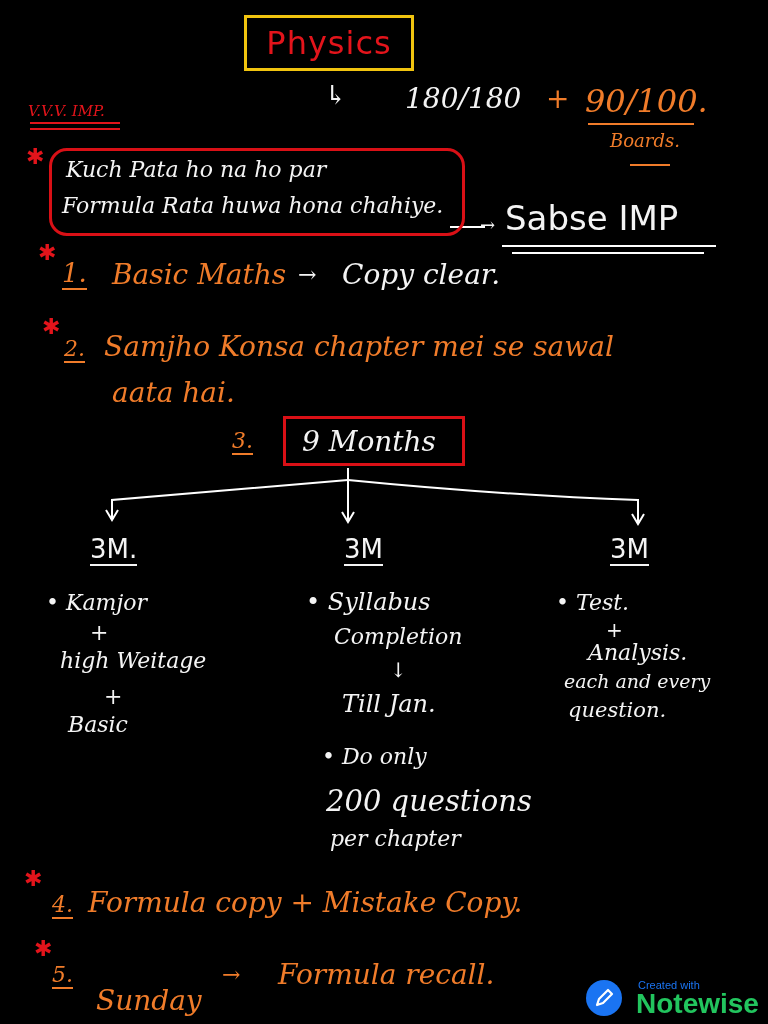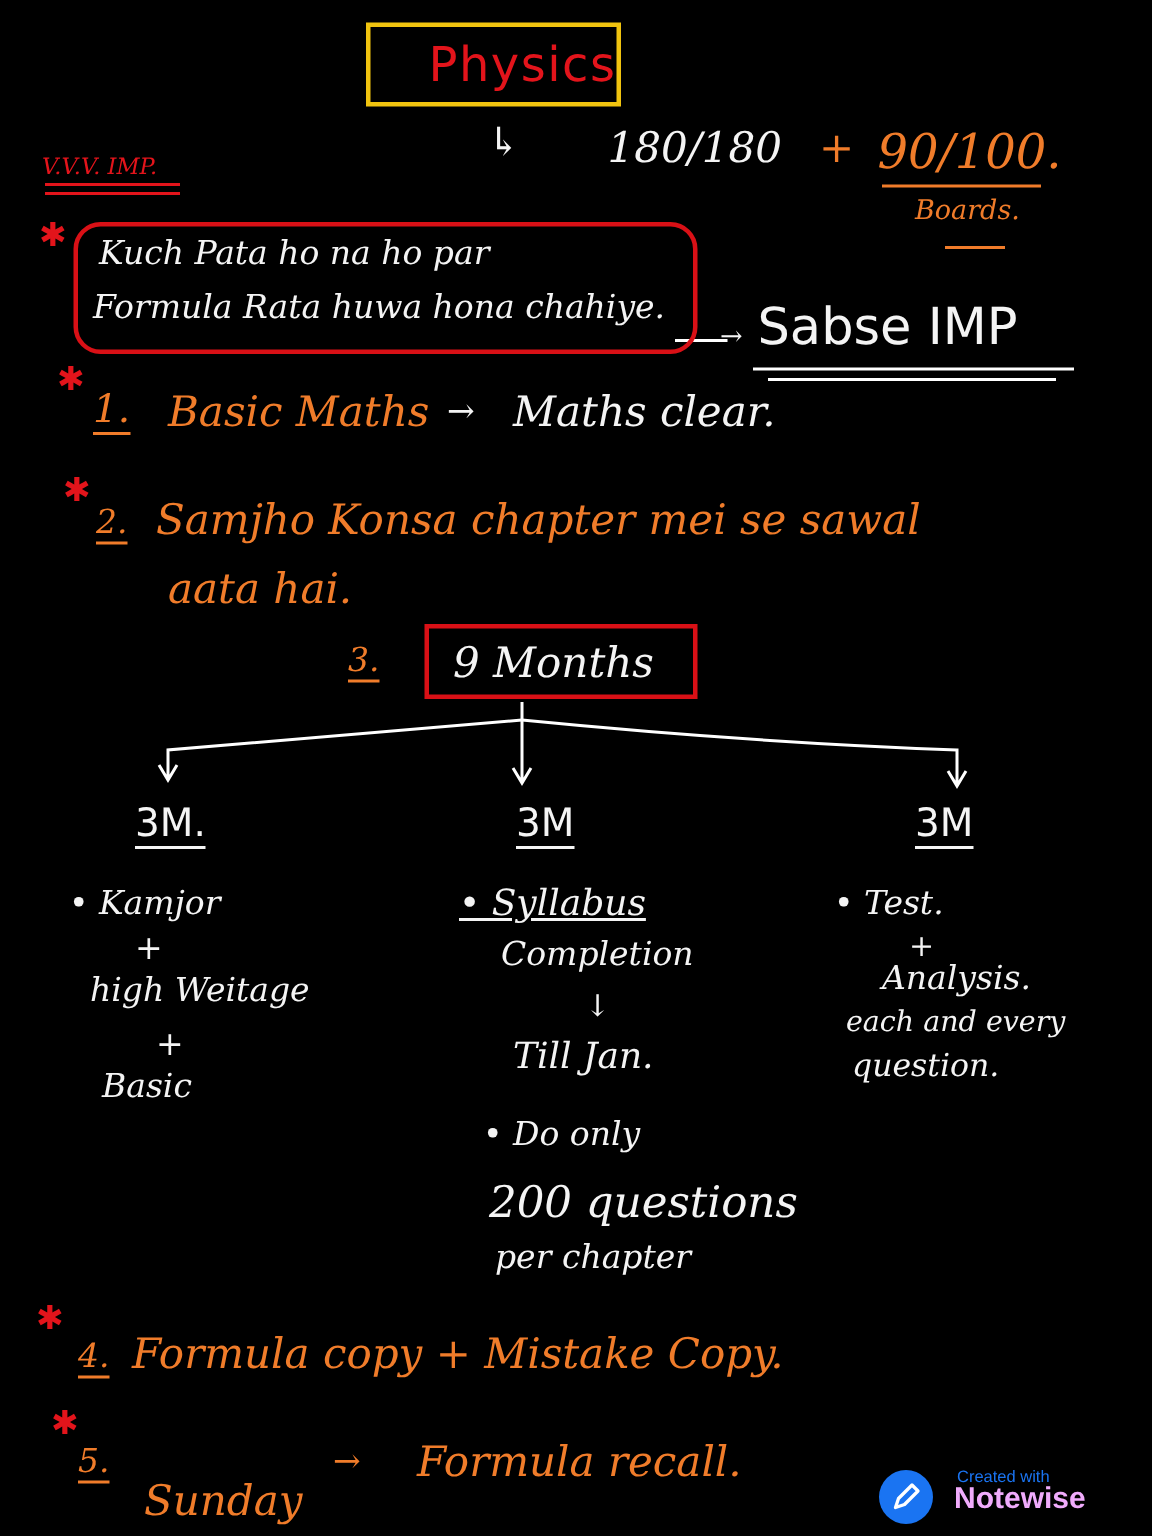--- a/index.html
+++ b/index.html
@@ -5,28 +5,28 @@
   html, body { margin:0; padding:0; background:#000; }
   body { width:768px; height:1024px; position:relative; overflow:hidden;
          font-family:"DejaVu Serif", serif; color:#fff; }
   .abs { position:absolute; white-space:nowrap; }
   .hand { font-family:"DejaVu Serif", serif; font-style:italic; }
   .white { color:#f4f4f4; }
   .orange { color:#f07c2a; }
   .red { color:#e3141b; }
   .ul { border-bottom:2px solid currentColor; }
   .title-box { left:244px; top:15px; width:170px; height:56px; border:3px solid #f1c40f; box-sizing:border-box; }
-  .title-text { left:0; right:0; top:6px; text-align:right; font-size:32px; color:#e3141b; font-family:"DejaVu Sans", sans-serif; letter-spacing:1px; position:absolute; }
+  .title-text { left:0; right:0; top:6px; text-align:center; font-size:32px; color:#e3141b; font-family:"DejaVu Sans", sans-serif; letter-spacing:1px; position:absolute; }
   .box-red { border:3px solid #d91016; box-sizing:border-box; position:absolute; }
   .star { font-size:22px; color:#e3141b; }
   svg.lines { position:absolute; left:0; top:0; }
   .badge { left:586px; top:977px; width:176px; height:42px; }
   .badge-circle { position:absolute; left:0; top:3px; width:36px; height:36px; border-radius:50%; background:#1a74f2; }
   .badge-small { position:absolute; left:52px; top:2px; font-family:"Liberation Sans", sans-serif; font-size:11px; color:#1a74f2; }
-  .badge-big { position:absolute; left:50px; top:11px; font-family:"Liberation Sans", sans-serif; font-weight:bold; font-size:20px; color:#f0abfc; }
+  .badge-big { position:absolute; left:50px; top:11px; font-family:"Liberation Sans", sans-serif; font-weight:bold; font-size:28px; color:#22c55e; }
 </style>
 </head>
 <body>
 
 <svg class="lines" width="768" height="1024">
   <path d="M348 468 L348 520 M342 512 L348 522 L354 512" stroke="#fff" stroke-width="2" fill="none"></path>
   <path d="M348 480 Q 230 490 112 500 L112 518 M106 510 L112 520 L118 510" stroke="#fff" stroke-width="2" fill="none"></path>
   <path d="M348 480 Q 500 495 638 500 L638 522 M632 514 L638 524 L644 514" stroke="#fff" stroke-width="2" fill="none"></path>
   <line x1="450" y1="227" x2="485" y2="227" stroke="#fff" stroke-width="2"></line>
 </svg>
@@ -54,21 +54,21 @@
 </div>
 <div class="abs hand white" style="left:480px;top:214px;font-size:18px;">→</div>
 <div class="abs white" style="left:505px;top:198px;font-size:34px;font-family:'DejaVu Sans',sans-serif;">Sabse IMP</div>
 <div class="abs" style="left:502px;top:245px;width:214px;border-top:2px solid #fff;"></div>
 <div class="abs" style="left:512px;top:252px;width:192px;border-top:2px solid #fff;"></div>
 
 <div class="abs star" style="left:38px;top:240px;">✱</div>
 <div class="abs hand orange ul" style="left:62px;top:258px;font-size:26px;">1.</div>
 <div class="abs hand orange" style="left:112px;top:258px;font-size:28px;">Basic Maths</div>
 <div class="abs hand white" style="left:298px;top:262px;font-size:22px;">→</div>
-<div class="abs hand white" style="left:342px;top:258px;font-size:28px;">Maths clear.</div>
+<div class="abs hand white" style="left:342px;top:258px;font-size:28px;">Copy clear.</div>
 
 <div class="abs star" style="left:42px;top:314px;">✱</div>
 <div class="abs hand orange ul" style="left:64px;top:336px;font-size:22px;">2.</div>
 <div class="abs hand orange" style="left:104px;top:330px;font-size:28px;">Samjho Konsa chapter mei se sawal</div>
 <div class="abs hand orange" style="left:112px;top:376px;font-size:28px;">aata hai.</div>
 
 <div class="abs hand orange ul" style="left:232px;top:428px;font-size:22px;">3.</div>
 <div class="box-red" style="left:283px;top:416px;width:182px;height:50px;">
   <div class="abs hand white" style="left:16px;top:6px;font-size:28px;">9 Months</div>
 </div>
@@ -76,21 +76,21 @@
 <div class="abs white ul" style="left:90px;top:534px;font-size:26px;font-family:'DejaVu Sans',sans-serif;">3M.</div>
 <div class="abs white ul" style="left:344px;top:534px;font-size:26px;font-family:'DejaVu Sans',sans-serif;">3M</div>
 <div class="abs white ul" style="left:610px;top:534px;font-size:26px;font-family:'DejaVu Sans',sans-serif;">3M</div>
 
 <div class="abs hand white" style="left:46px;top:590px;font-size:22px;">• Kamjor</div>
 <div class="abs hand white" style="left:90px;top:620px;font-size:22px;">+</div>
 <div class="abs hand white" style="left:60px;top:648px;font-size:22px;">high Weitage</div>
 <div class="abs hand white" style="left:104px;top:684px;font-size:22px;">+</div>
 <div class="abs hand white" style="left:68px;top:712px;font-size:22px;">Basic</div>
 
-<div class="abs hand white" style="left:306px;top:588px;font-size:24px;text-decoration:underline;">• Syllabus</div>
+<div class="abs hand white" style="left:306px;top:588px;font-size:24px;">• Syllabus</div>
 <div class="abs hand white" style="left:334px;top:624px;font-size:22px;">Completion</div>
 <div class="abs hand white" style="left:390px;top:658px;font-size:20px;">↓</div>
 <div class="abs hand white" style="left:342px;top:690px;font-size:24px;">Till Jan.</div>
 <div class="abs hand white" style="left:322px;top:744px;font-size:22px;">• Do only</div>
 <div class="abs hand white" style="left:326px;top:784px;font-size:29px;">200 questions</div>
 <div class="abs hand white" style="left:330px;top:826px;font-size:22px;">per chapter</div>
 
 <div class="abs hand white" style="left:556px;top:590px;font-size:22px;">• Test.</div>
 <div class="abs hand white" style="left:606px;top:618px;font-size:20px;">+</div>
 <div class="abs hand white" style="left:588px;top:640px;font-size:22px;">Analysis.</div>

